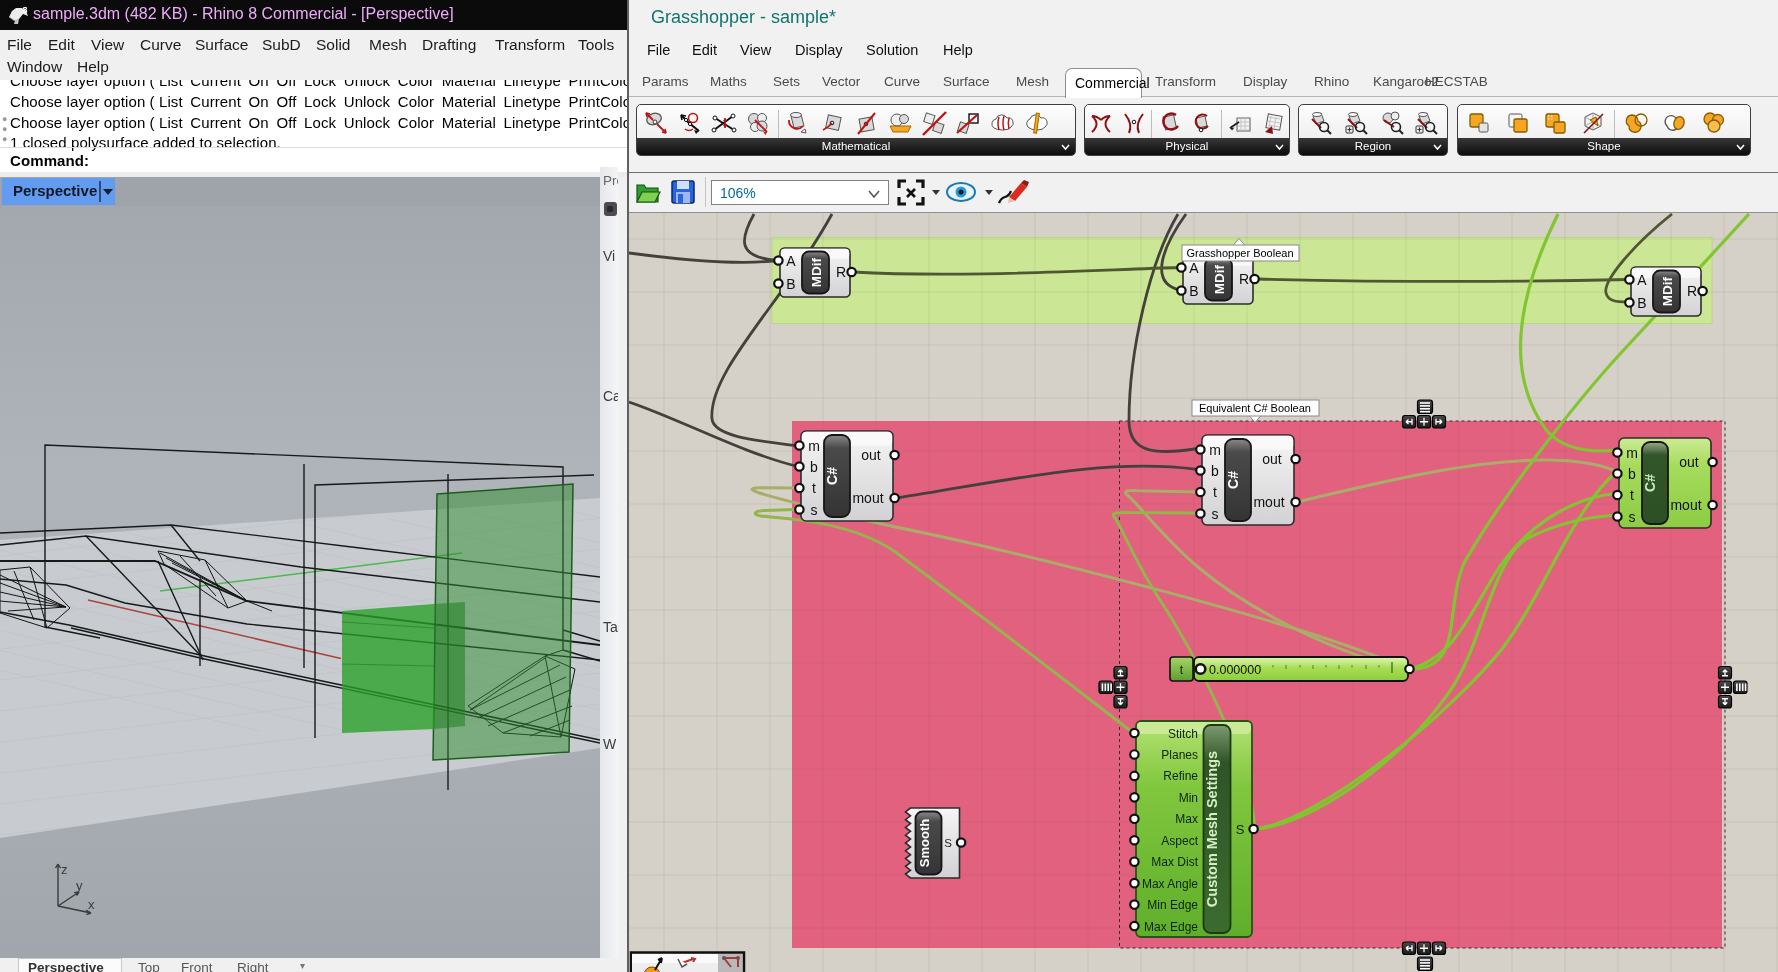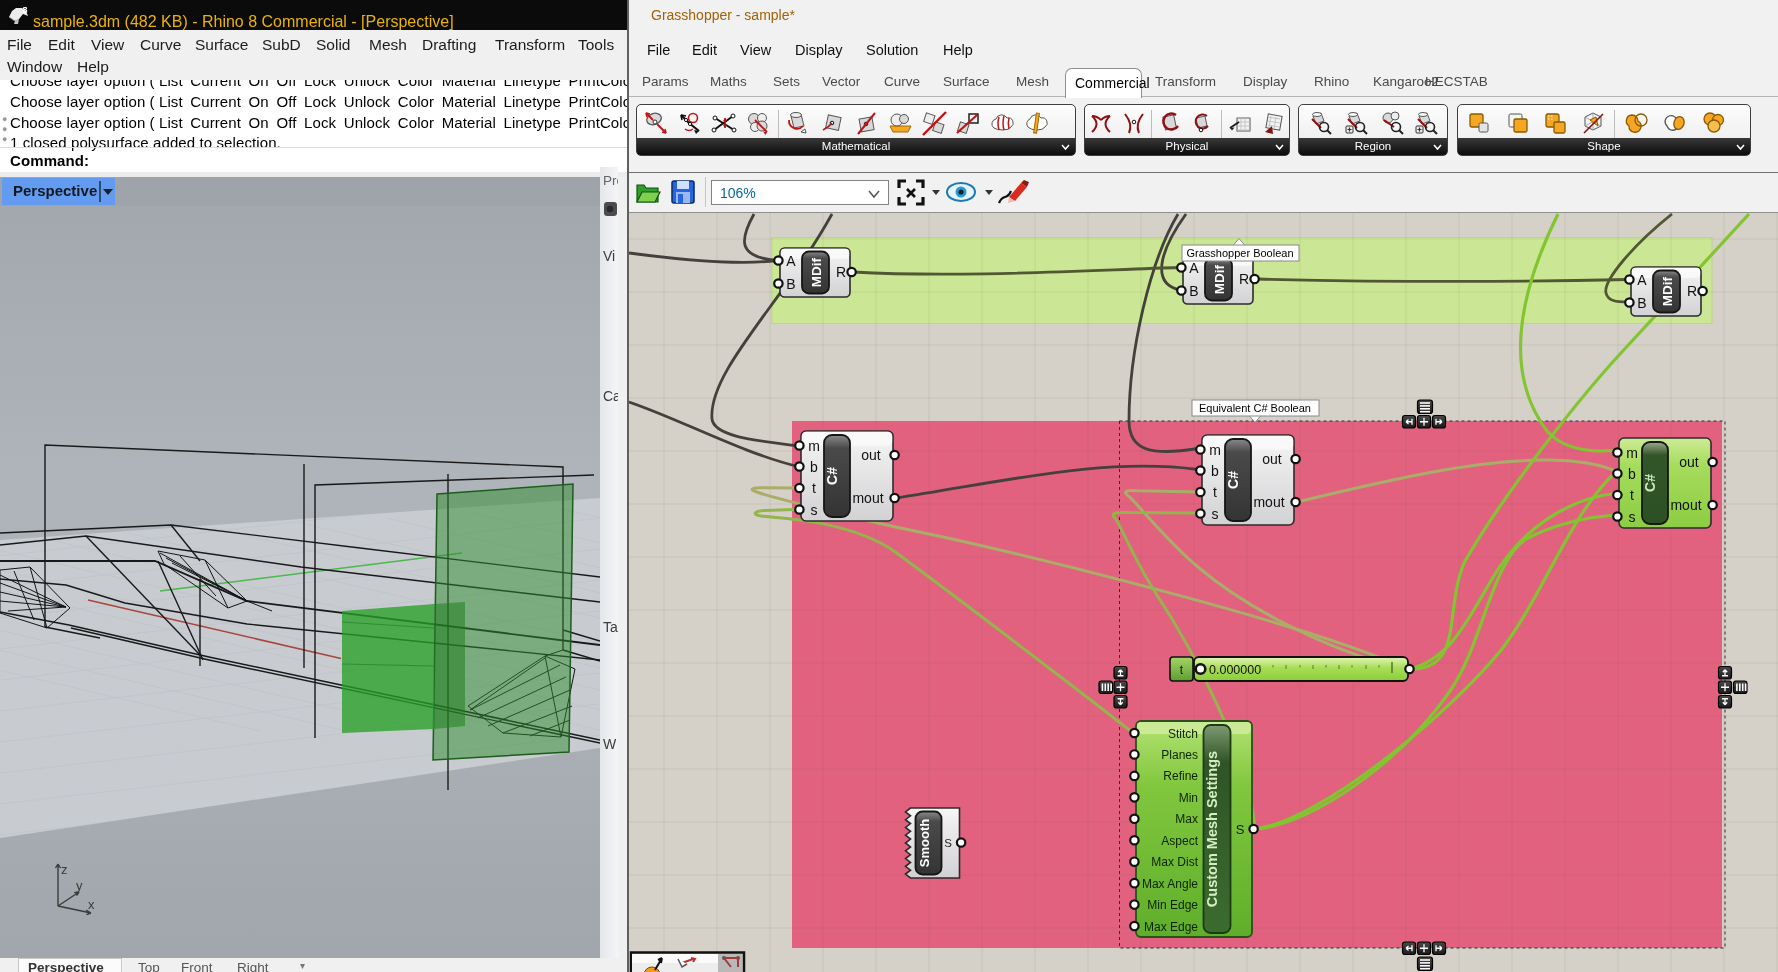--- a/index.html
+++ b/index.html
@@ -3,39 +3,39 @@
 <meta charset="utf-8">
 <style>
 * { margin:0; padding:0; box-sizing:border-box; }
 html,body { width:1778px; height:972px; overflow:hidden; font-family:"Liberation Sans", sans-serif; background:#f0f0f0; }
 #stage { position:absolute; left:0; top:0; width:1778px; height:972px; }
 .abs { position:absolute; }
 
 
 #rhino { position:absolute; left:0; top:0; width:627px; height:972px; background:#f0f0f0; }
 #r-title { position:absolute; left:0; top:0; width:627px; height:30px; background:#0b0b0b; }
-#r-title .txt { position:absolute; left:33px; top:5px; font-size:16px; color:#eab308;margin-top:8px; }
+#r-title .txt { position:absolute; left:33px; top:5px; font-size:16px; color:#f0abfc; }
 #r-menu { position:absolute; left:0; top:30px; width:627px; height:50px; background:#f0f0f0; font-size:15.5px; color:#1b1b1b; }
 #r-menu span { position:absolute; top:6px; }
 #r-menu span.r2 { top:28px; }
 #r-cmd { position:absolute; left:0; top:80px; width:627px; height:92px; background:#ffffff; overflow:hidden; font-size:15px; color:#000; }
 #r-cmd > div { letter-spacing:0.1px; }
 #r-cmd div { position:absolute; left:10px; white-space:nowrap; }
 #r-vpbar-strip { position:absolute; left:0; top:172px; width:627px; height:5px; background:#ececec; }
 #r-vpbar { position:absolute; left:0; top:177px; width:600px; height:29px; background:#9EA4AA; }
 #r-vpbar .tab { position:absolute; left:2px; top:1px; width:113px; height:27px; background:#639bf0; }
 #r-vpbar .tab b { position:absolute; left:11px; top:4px; font-size:15px; color:#101820; }
 #vp { position:absolute; left:0; top:206px; width:600px; height:752px; }
 #r-strip { position:absolute; left:600px; top:167px; width:18px; height:795px; background:linear-gradient(90deg,#e4e7ea,#f4f5f7); overflow:hidden; }
 #r-strip div { position:absolute; left:3px; font-size:14px; color:#3c3c3c; white-space:nowrap; }
 #r-bottom { position:absolute; left:0; top:958px; width:627px; height:14px; background:#f0f0f0; overflow:hidden; font-size:13.5px; color:#333; }
 
 
 #gh { position:absolute; left:627px; top:0; width:1151px; height:972px; background:#f1f1f1; border-left:2px solid #606060; }
-#gh-title { position:absolute; left:22px; top:7px; font-size:14px; color:#a16207; }
+#gh-title { position:absolute; left:22px; top:7px; font-size:18px; color:#0f766e; }
 #gh-menu { position:absolute; left:0; top:36px; width:100%; height:30px; font-size:14.5px; color:#101010; }
 #gh-menu span { position:absolute; top:6px; }
 #gh-tabs { position:absolute; left:0; top:66px; width:100%; height:31px; font-size:13.5px; color:#4a4a4a; }
 #gh-tabs span { position:absolute; top:8px; }
 #gh-tabs .active { position:absolute; left:436px; top:2px; width:77px; height:30px; background:#fff; border:1px solid #8f8f8f; border-bottom:none; border-radius:7px 7px 0 0; z-index:3; }
 #gh-tabs .active b { position:absolute; left:9px; top:6px; font-size:14px; font-weight:normal; color:#000; }
 #tabline { position:absolute; left:0px; top:96px; width:1151px; height:1px; background:#b5b5b5; z-index:1; }
 #gh-toolbar { position:absolute; left:0; top:97px; width:1151px; height:71px; background:#f1f1f1; z-index:2; }
 .panel { position:absolute; top:7px; height:52px; border:1.5px solid #3e3e3e; border-radius:5px; background:linear-gradient(#fdfdfd,#e9e9e9);padding-left:20px; }
 .panel .lbl { position:absolute; left:0; bottom:0; width:100%; height:17px; background:linear-gradient(#383838,#0c0c0c); border-radius:0 0 3px 3px; color:#fff; font-size:11.5px; text-align:center; line-height:16px; }

